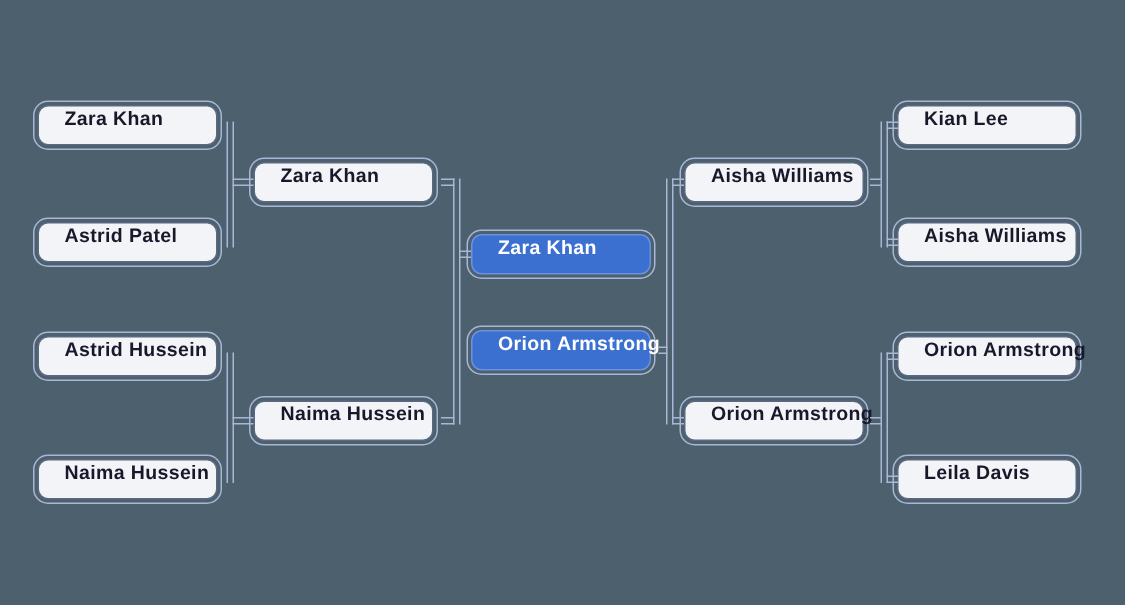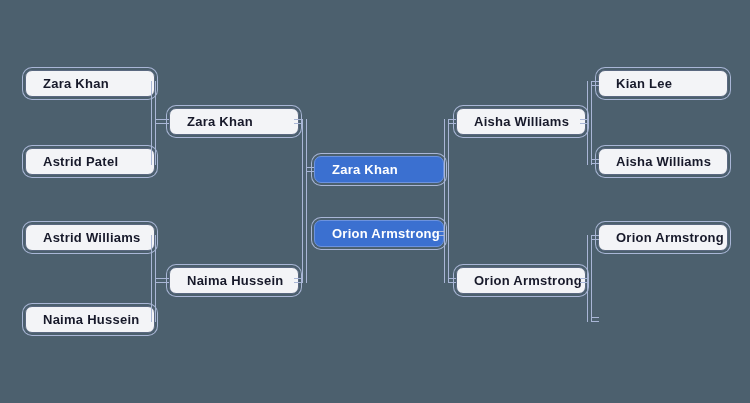--- a/index.html
+++ b/index.html
@@ -3,24 +3,24 @@
 <meta charset="utf-8">
 <style>
   html,body{margin:0;padding:0;}
   body{width:750px;height:403px;overflow:hidden;}
   .canvas{
     position:relative;width:750px;height:403px;
     background:#4c606e;
     font-family:"Liberation Sans",sans-serif;
   }
   .node{
-    position:absolute;width:130px;height:27px;box-sizing:border-box;
+    position:absolute;width:120px;height:27px;box-sizing:border-box;
     background:#f3f4f7;border:1.5px solid #5a6880;border-radius:7px;
     box-shadow:0 0 0 2px #4c606e,0 0 0 3px #a9b6d6;
-    display:flex;align-items:center;padding-left:17px;
+    display:flex;align-items:flex-start;padding-left:17px;
     font-size:13px;font-weight:700;letter-spacing:.25px;color:#17192a;
     white-space:nowrap;cursor:pointer;
   }
   .node.winner{
     background:#3b70d0;border-color:#6c92de;color:#ffffff;
   }
   .vline{
     position:absolute;width:5px;box-sizing:border-box;
     border-left:1px solid #a9b6d6;border-right:1px solid #a9b6d6;
   }
@@ -34,21 +34,21 @@
 
 <div class="canvas">
 
   <div class="node" style="left:25px;top:70px">
     <span>Zara Khan</span>
   </div>
   <div class="node" style="left:25px;top:148px">
     <span>Astrid Patel</span>
   </div>
   <div class="node" style="left:25px;top:224px">
-    <span>Astrid Williams</span>
+    <span>Astrid Hussein</span>
   </div>
   <div class="node" style="left:25px;top:306px">
     <span>Naima Hussein</span>
   </div>
 
   <div class="node" style="left:169px;top:108px">
     <span>Zara Khan</span>
   </div>
   <div class="node" style="left:169px;top:267px">
     <span>Naima Hussein</span>
@@ -70,20 +70,23 @@
 
   <div class="node" style="left:598px;top:70px">
     <span>Kian Lee</span>
   </div>
   <div class="node" style="left:598px;top:148px">
     <span>Aisha Williams</span>
   </div>
   <div class="node" style="left:598px;top:224px">
     <span>Orion Armstrong</span>
   </div>
+  <div class="node" style="left:598px;top:306px">
+    <span>Leila Davis</span>
+  </div>
 
   <div class="vline" style="left:151px;top:81px;height:84px"></div>
   <div class="vline" style="left:151px;top:235px;height:87px"></div>
   <div class="hline" style="left:155px;top:119px;width:14px"></div>
   <div class="hline" style="left:155px;top:278px;width:14px"></div>
 
   <div class="hline" style="left:294px;top:119px;width:9px"></div>
   <div class="hline" style="left:294px;top:278px;width:9px"></div>
   <div class="vline" style="left:302px;top:119px;height:164px"></div>
   <div class="hline" style="left:306px;top:167px;width:8px"></div>

